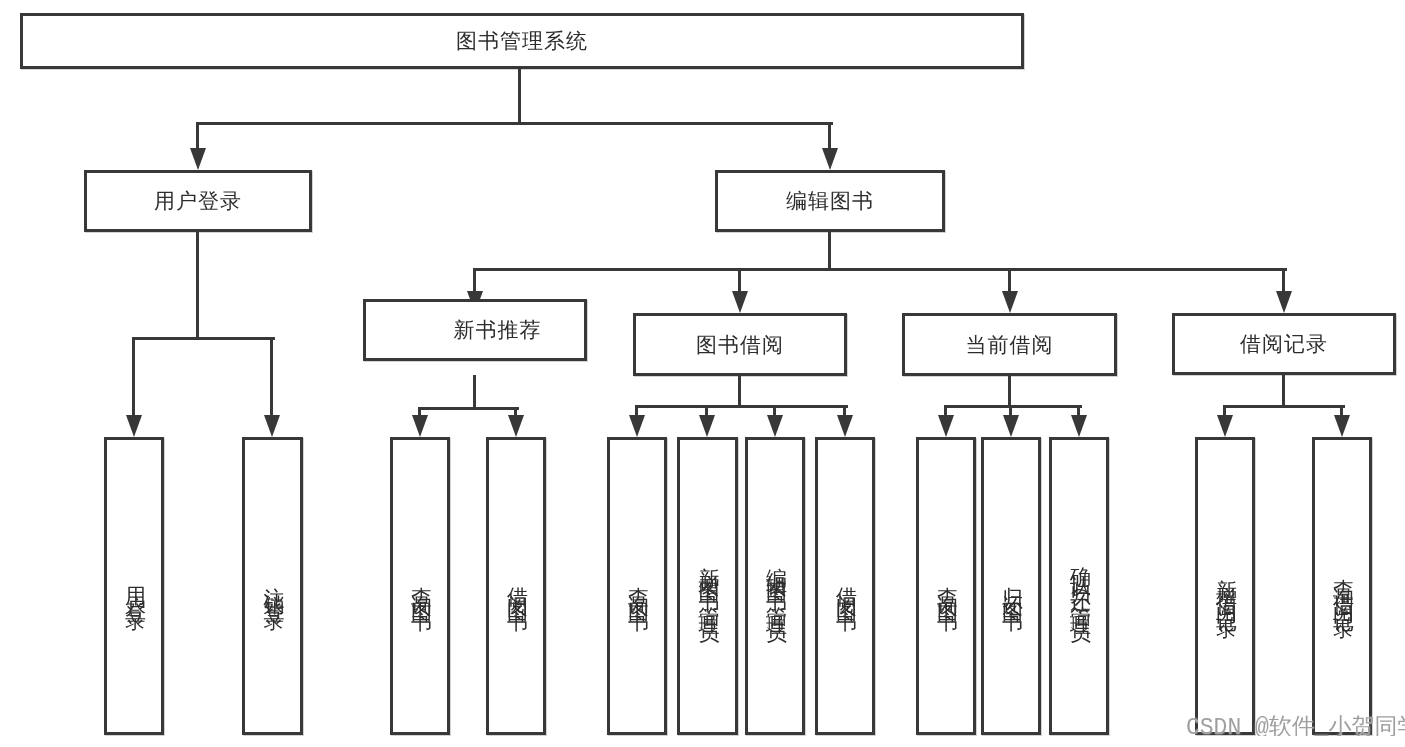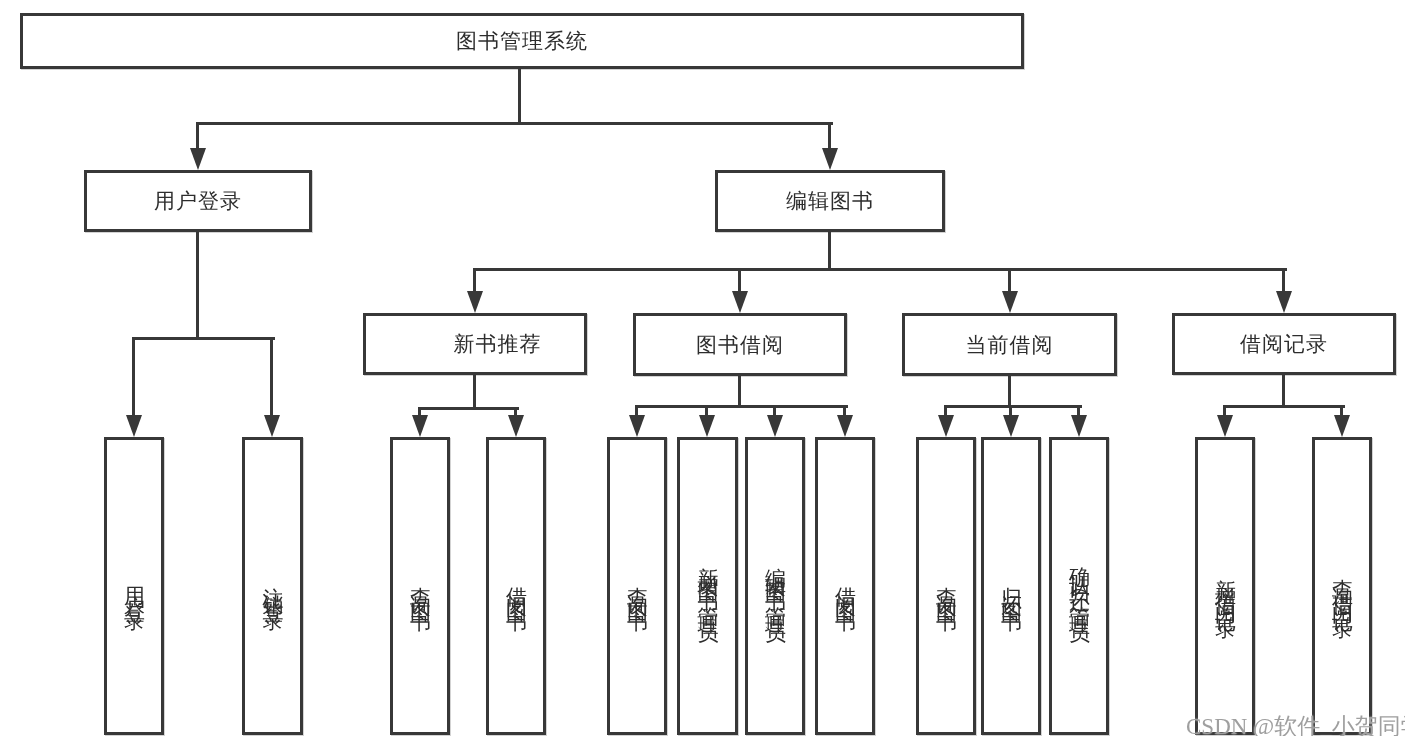--- a/index.html
+++ b/index.html
@@ -1,21 +1,21 @@
 <!DOCTYPE html>
 <html><head>
 <meta charset="utf-8">
 <style>
   html, body { margin: 0; padding: 0; background: #ffffff; }
   .canvas {
     position: relative;
     width: 1405px;
     height: 736px;
     background: #ffffff;
-    font-family: Liberation Serif, serif;
+    font-family: Liberation Mono, monospace;
     color: #2d2d2d;
     overflow: hidden;
   }
   .box {
     position: absolute;
     box-sizing: border-box;
     background: #ffffff;
     border: 3px solid #383838;
     display: flex;
     align-items: center;
@@ -82,21 +82,21 @@
   <div class="hline" style="left:473px; top:268px; width:814px;"></div>
   <div class="vline" style="left:473px; top:268px; height:25px;"></div>
   <div class="arrow" style="left:467px; top:291px;"></div>
   <div class="vline" style="left:738px; top:268px; height:25px;"></div>
   <div class="arrow" style="left:732px; top:291px;"></div>
   <div class="vline" style="left:1008px; top:268px; height:25px;"></div>
   <div class="arrow" style="left:1002px; top:291px;"></div>
   <div class="vline" style="left:1282px; top:268px; height:25px;"></div>
   <div class="arrow" style="left:1276px; top:291px;"></div>
 
-  <div class="box" style="left:363px; top:313px; width:224px; height:62px;padding-left:45px;">新书推荐</div>
+  <div class="box" style="left:363px; top:299px; width:224px; height:62px;padding-left:45px;">新书推荐</div>
   <div class="box" style="left:633px; top:313px; width:214px; height:63px;">图书借阅</div>
   <div class="box" style="left:902px; top:313px; width:215px; height:63px;">当前借阅</div>
   <div class="box" style="left:1172px; top:313px; width:224px; height:62px;">借阅记录</div>
 
   <div class="vline" style="left:473px; top:375px; height:32px;"></div>
   <div class="hline" style="left:418px; top:407px; width:101px;"></div>
   <div class="vline" style="left:418px; top:407px; height:10px;"></div>
   <div class="arrow" style="left:412px; top:415px;"></div>
   <div class="vline" style="left:514px; top:407px; height:10px;"></div>
   <div class="arrow" style="left:508px; top:415px;"></div>

